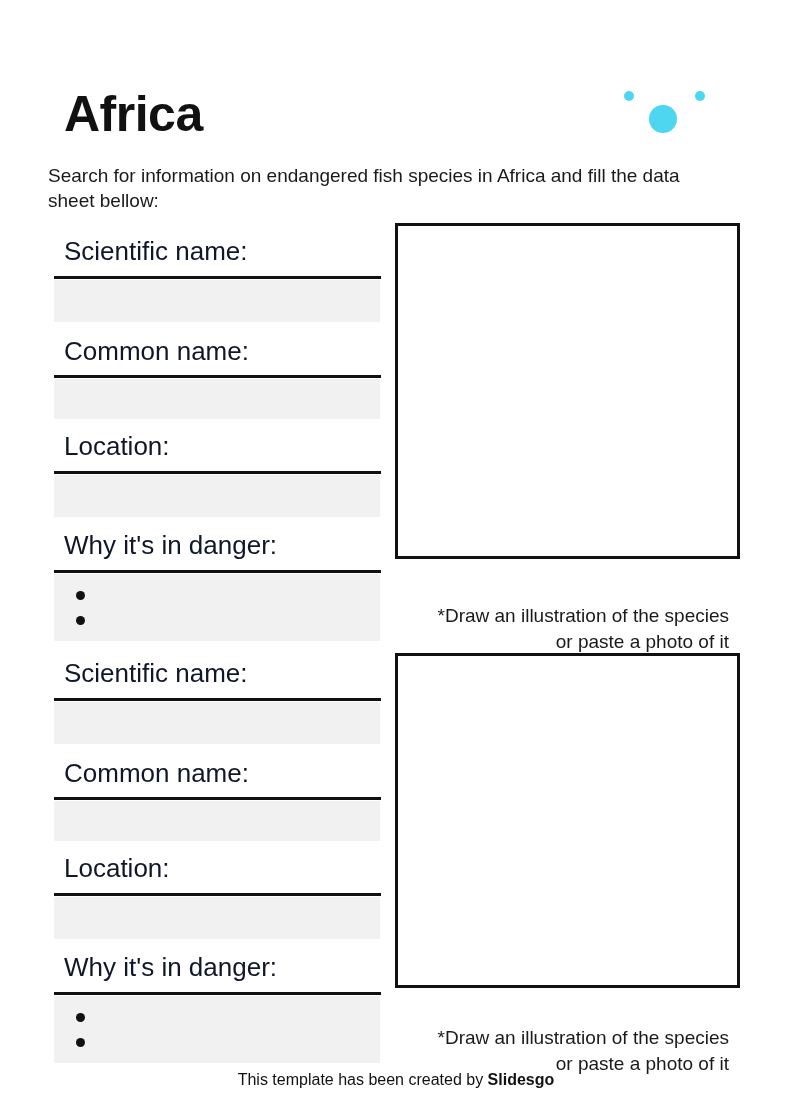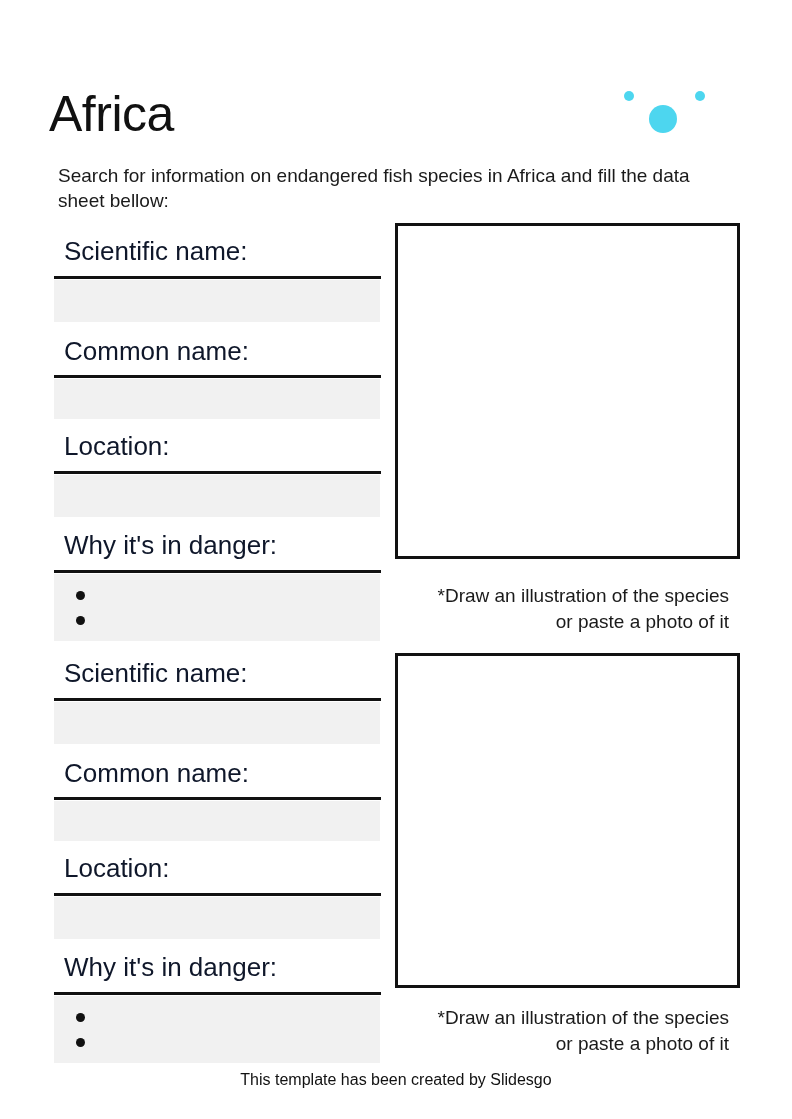--- a/index.html
+++ b/index.html
@@ -1,29 +1,29 @@
 <!DOCTYPE html>
 <html><head>
 <meta charset="utf-8">
 <style>
   html, body { margin:0; padding:0; background:#fff; }
   body { width:792px; height:1119px; position:relative; overflow:hidden;
          font-family:"Liberation Sans", "DejaVu Sans", sans-serif; color:#111; }
   .abs { position:absolute; }
-  .title { left:49px; top:84px; font-size:50px; font-weight:normal; letter-spacing:-0.5px; line-height:60px; }
-  .intro { left:58px; top:163px; width:680px; font-size:19px; line-height:25px; color:#1a1a1a; }
+  .title { left:64px; top:84px; font-size:50px; font-weight:bold; letter-spacing:-0.5px; line-height:60px; }
+  .intro { left:48px; top:163px; width:680px; font-size:19px; line-height:25px; color:#1a1a1a; }
   .dot { position:absolute; border-radius:50%; }
   .label { position:absolute; left:64px; font-size:26px; line-height:30px; color:#0f172a; }
   .rule { position:absolute; left:54px; width:327px; height:3px; background:#111; }
   .field { position:absolute; left:54px; width:326px; background:#f1f1f1; }
   .bullet { position:absolute; left:76px; width:9px; height:9px; border-radius:50%; background:#111; }
   .frame { position:absolute; left:395px; width:339px; border:3px solid #111; background:#fff; }
-  .note { position:absolute; right:63px; width:340px; text-align:right; font-size:19px; line-height:26px; color:#1a1a1a; }
+  .note { position:absolute; right:63px; width:340px; text-align:right; font-size:19px; line-height:26px; color:#1a1a1a;margin-top:20px; }
   .footer { left:0; width:792px; top:1071px; text-align:center; font-size:16px; color:#111; }
-  .footer b { font-weight:normal; }
+  .footer b { font-weight:bold; }
 </style>
 </head>
 <body>
 
 <div class="abs title">Africa</div>
 <div>
   <div class="dot" style="left:624px;top:91px;width:10px;height:10px;background:#4dd6ef;"></div>
   <div class="dot" style="left:695px;top:91px;width:10px;height:10px;background:#4dd6ef;"></div>
   <div class="dot" style="left:649px;top:105px;width:28px;height:28px;background:#4dd6ef;"></div>
 </div>

